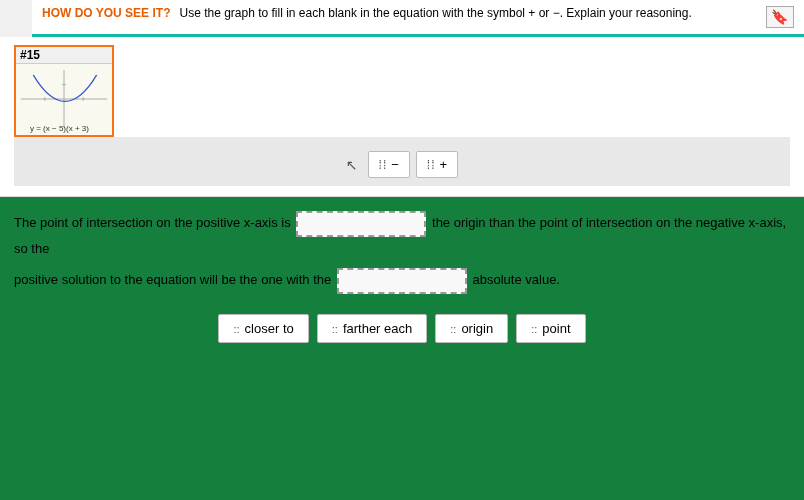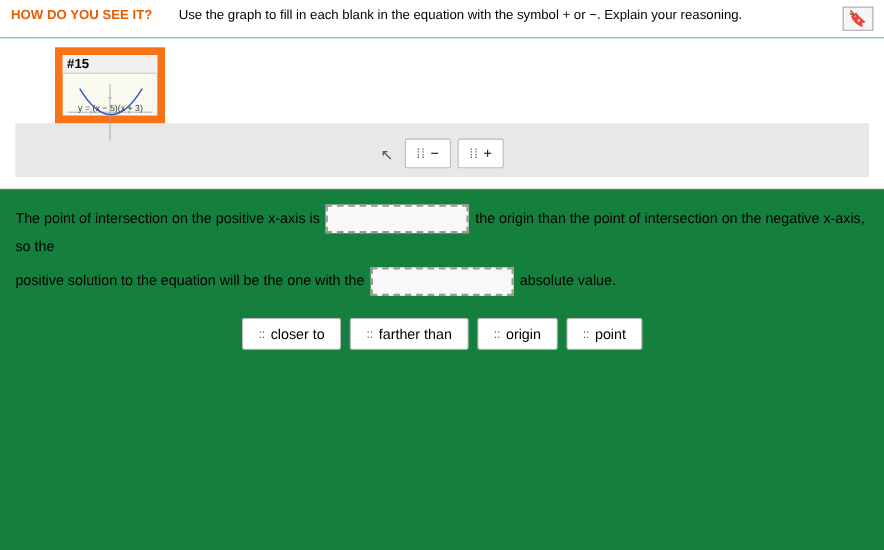--- a/index.html
+++ b/index.html
@@ -8,24 +8,25 @@
       height: 500px;
       font-family: Arial, sans-serif;
       font-size: 13px;
       background: #f0f0f0;
       overflow: hidden;
     }
 
     .top-bar {
       background: #fff;
       padding: 6px 10px;
-      border-bottom: 1px solid #14b8a6;
+      border-bottom: 3px solid #14b8a6;
       display: flex;
       align-items: flex-start;
-      gap: 24px;
+      gap: 9px;
+      margin-left: 32px;
     }
 
     .how-label {
       font-weight: bold;
       font-size: 12px;
       color: #000;
       white-space: nowrap;
     }
 
     .how-label span {
@@ -63,26 +64,25 @@
     }
 
     .graph-and-equation {
       display: flex;
       align-items: center;
       gap: 20px;
     }
 
     .graph-box {
       width: 100px;
-      height: 69px;
-      border: 7px solid #f97316;
+      height: 92px;
+      border: 2px solid #f97316;
       background: #f9f9f0;
       position: relative;
       flex-shrink: 0;
-      margin-left: 36px;
     }
 
     .graph-title {
       font-weight: bold;
       font-size: 12px;
       padding: 1px 4px;
       background: #f0f0f0;
       border-bottom: 1px solid #ccc;
     }
 
@@ -281,21 +281,21 @@
       <span>absolute value.</span>
     </div>
 
     <div class="answer-choices">
       <button class="choice-btn">
         <span class="choice-dots">::</span>
         <span>closer to</span>
       </button>
       <button class="choice-btn">
         <span class="choice-dots">::</span>
-        <span>farther than</span>
+        <span>farther each</span>
       </button>
       <button class="choice-btn">
         <span class="choice-dots">::</span>
         <span>origin</span>
       </button>
       <button class="choice-btn">
         <span class="choice-dots">::</span>
         <span>point</span>
       </button>
     </div>

